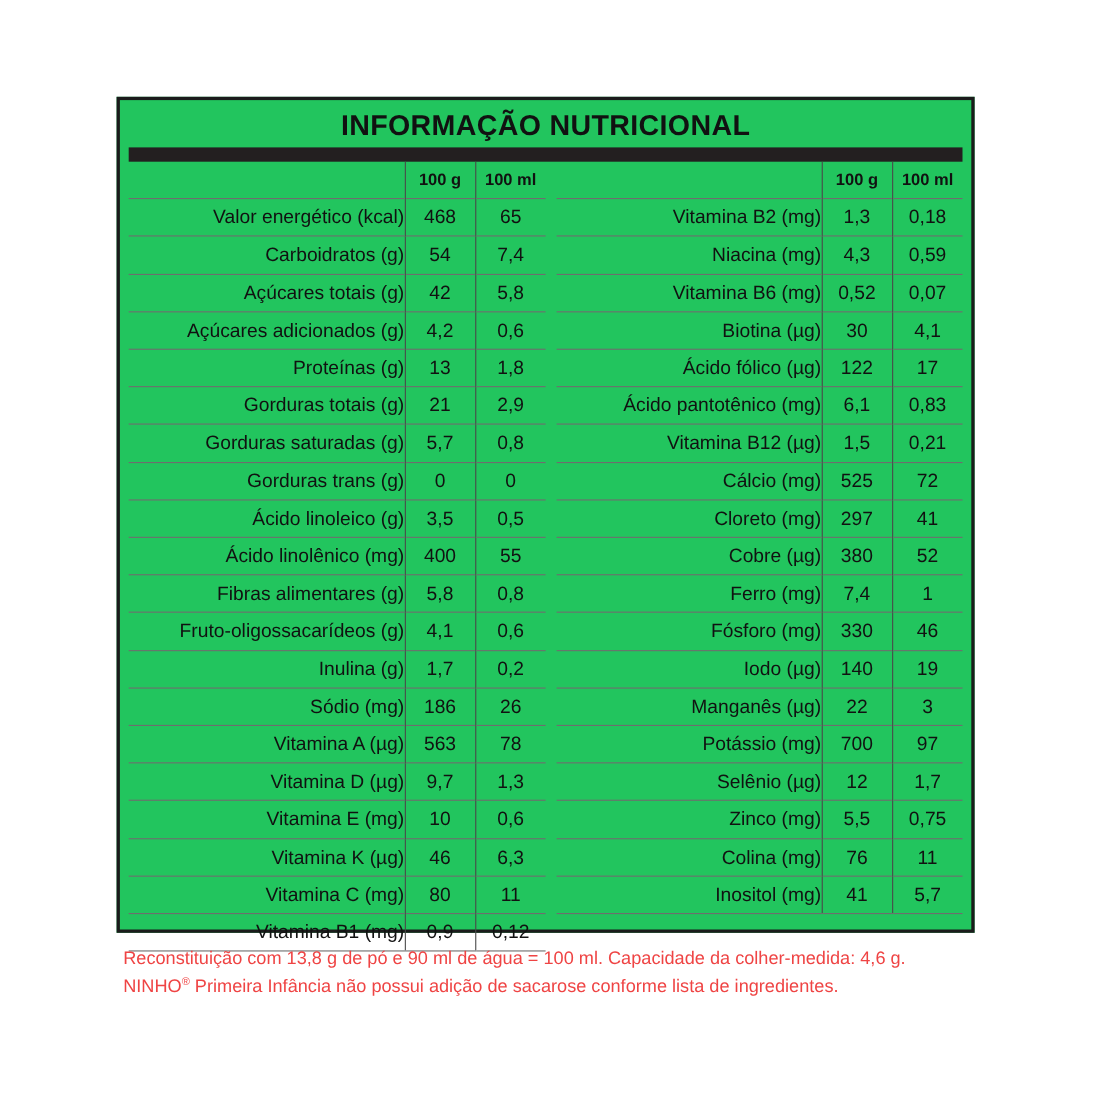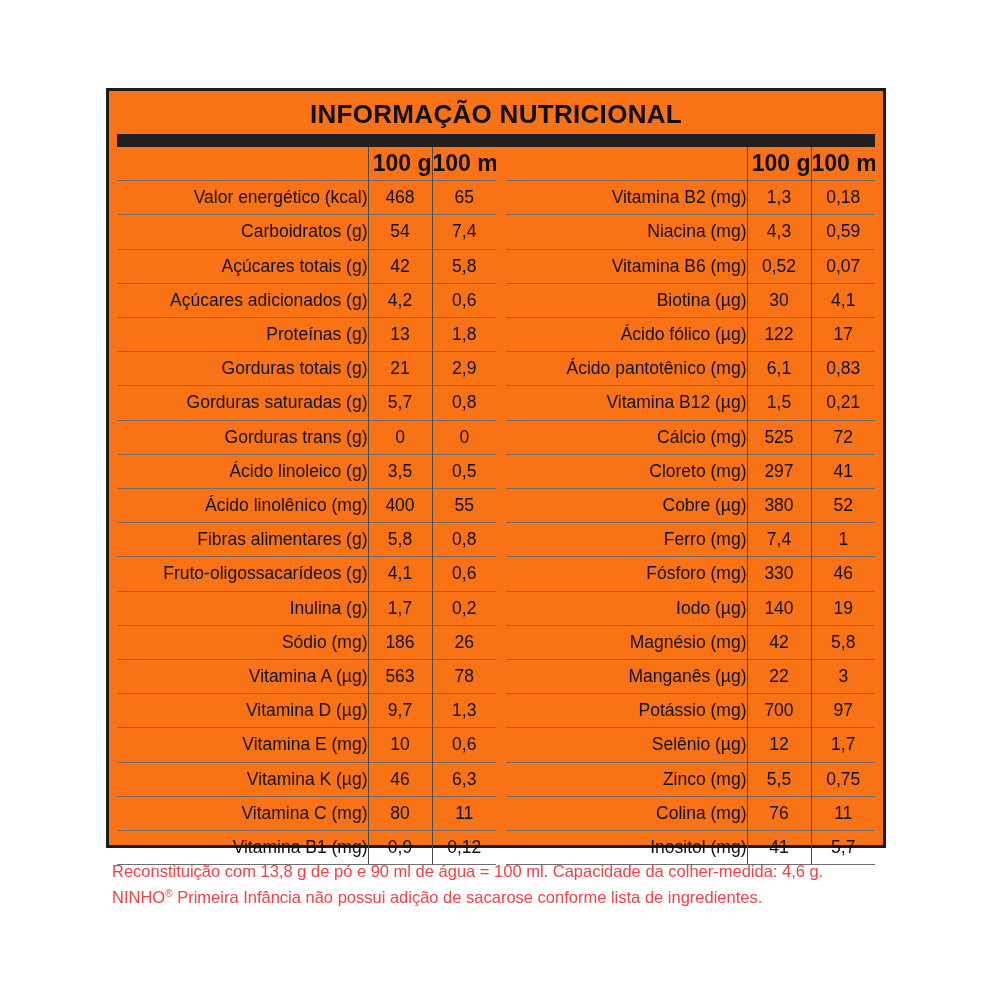--- a/index.html
+++ b/index.html
@@ -25,21 +25,21 @@
 
   
   .label-box {
     position: absolute;
     left: 106px;
     top: 88px;
     width: 780px;
     height: 760px;
     border: 3px solid #1b1b1b;
     box-sizing: border-box;
-    background: #f97316;
+    background: #22c55e;
   }
 
   .title {
     text-align: center;
     font-size: 26px;
     font-weight: bold;
     letter-spacing: 0.3px;
     color: #111111;
     margin-top: 8px;
     margin-bottom: 5px;
@@ -87,22 +87,22 @@
     line-height: 33.2px;
     vertical-align: middle;
     box-sizing: border-box;
     overflow: hidden;
     white-space: nowrap;
   }
 
   
   table.nt thead th {
     font-weight: bold;
-    text-align: right;
-    font-size: 23px;
+    text-align: center;
+    font-size: 15px;
   }
   table.nt thead th.hname {
     border-bottom: none;
     background: transparent;
   }
   table.nt thead th.hunit {
     border-left: 1.6px solid #4a4a4a;
   }
 
   
@@ -349,25 +349,20 @@
                 <td class="name lvl0">Fósforo (mg)</td>
                 <td class="val">330</td>
                 <td class="val">46</td>
               </tr>
               <tr>
                 <td class="name lvl0">Iodo (µg)</td>
                 <td class="val">140</td>
                 <td class="val">19</td>
               </tr>
               <tr>
-                <td class="name lvl0">Magnésio (mg)</td>
-                <td class="val">42</td>
-                <td class="val">5,8</td>
-              </tr>
-              <tr>
                 <td class="name lvl0">Manganês (µg)</td>
                 <td class="val">22</td>
                 <td class="val">3</td>
               </tr>
               <tr>
                 <td class="name lvl0">Potássio (mg)</td>
                 <td class="val">700</td>
                 <td class="val">97</td>
               </tr>
               <tr>

